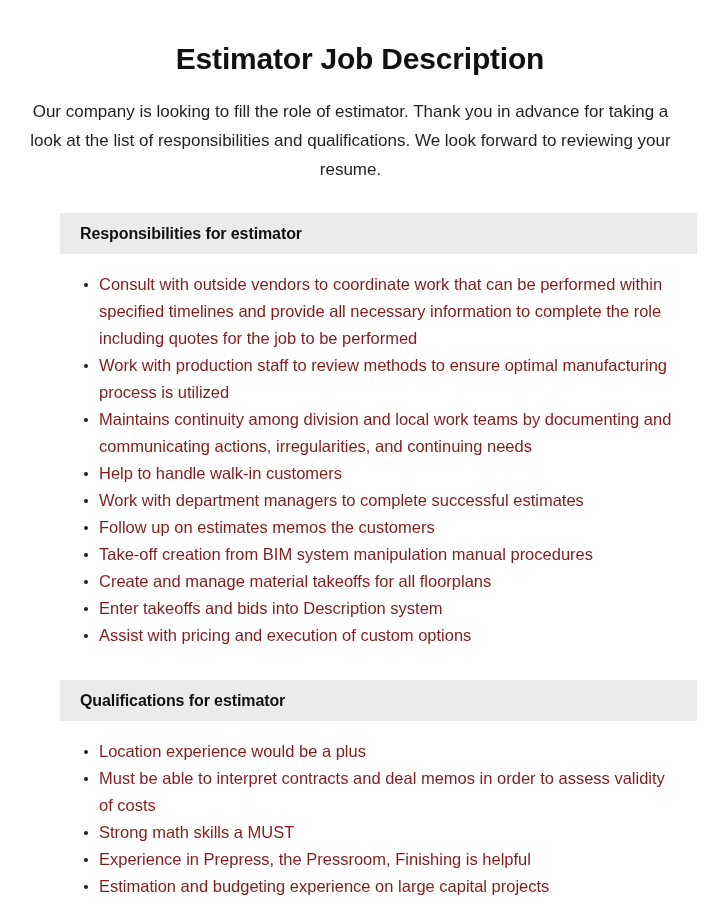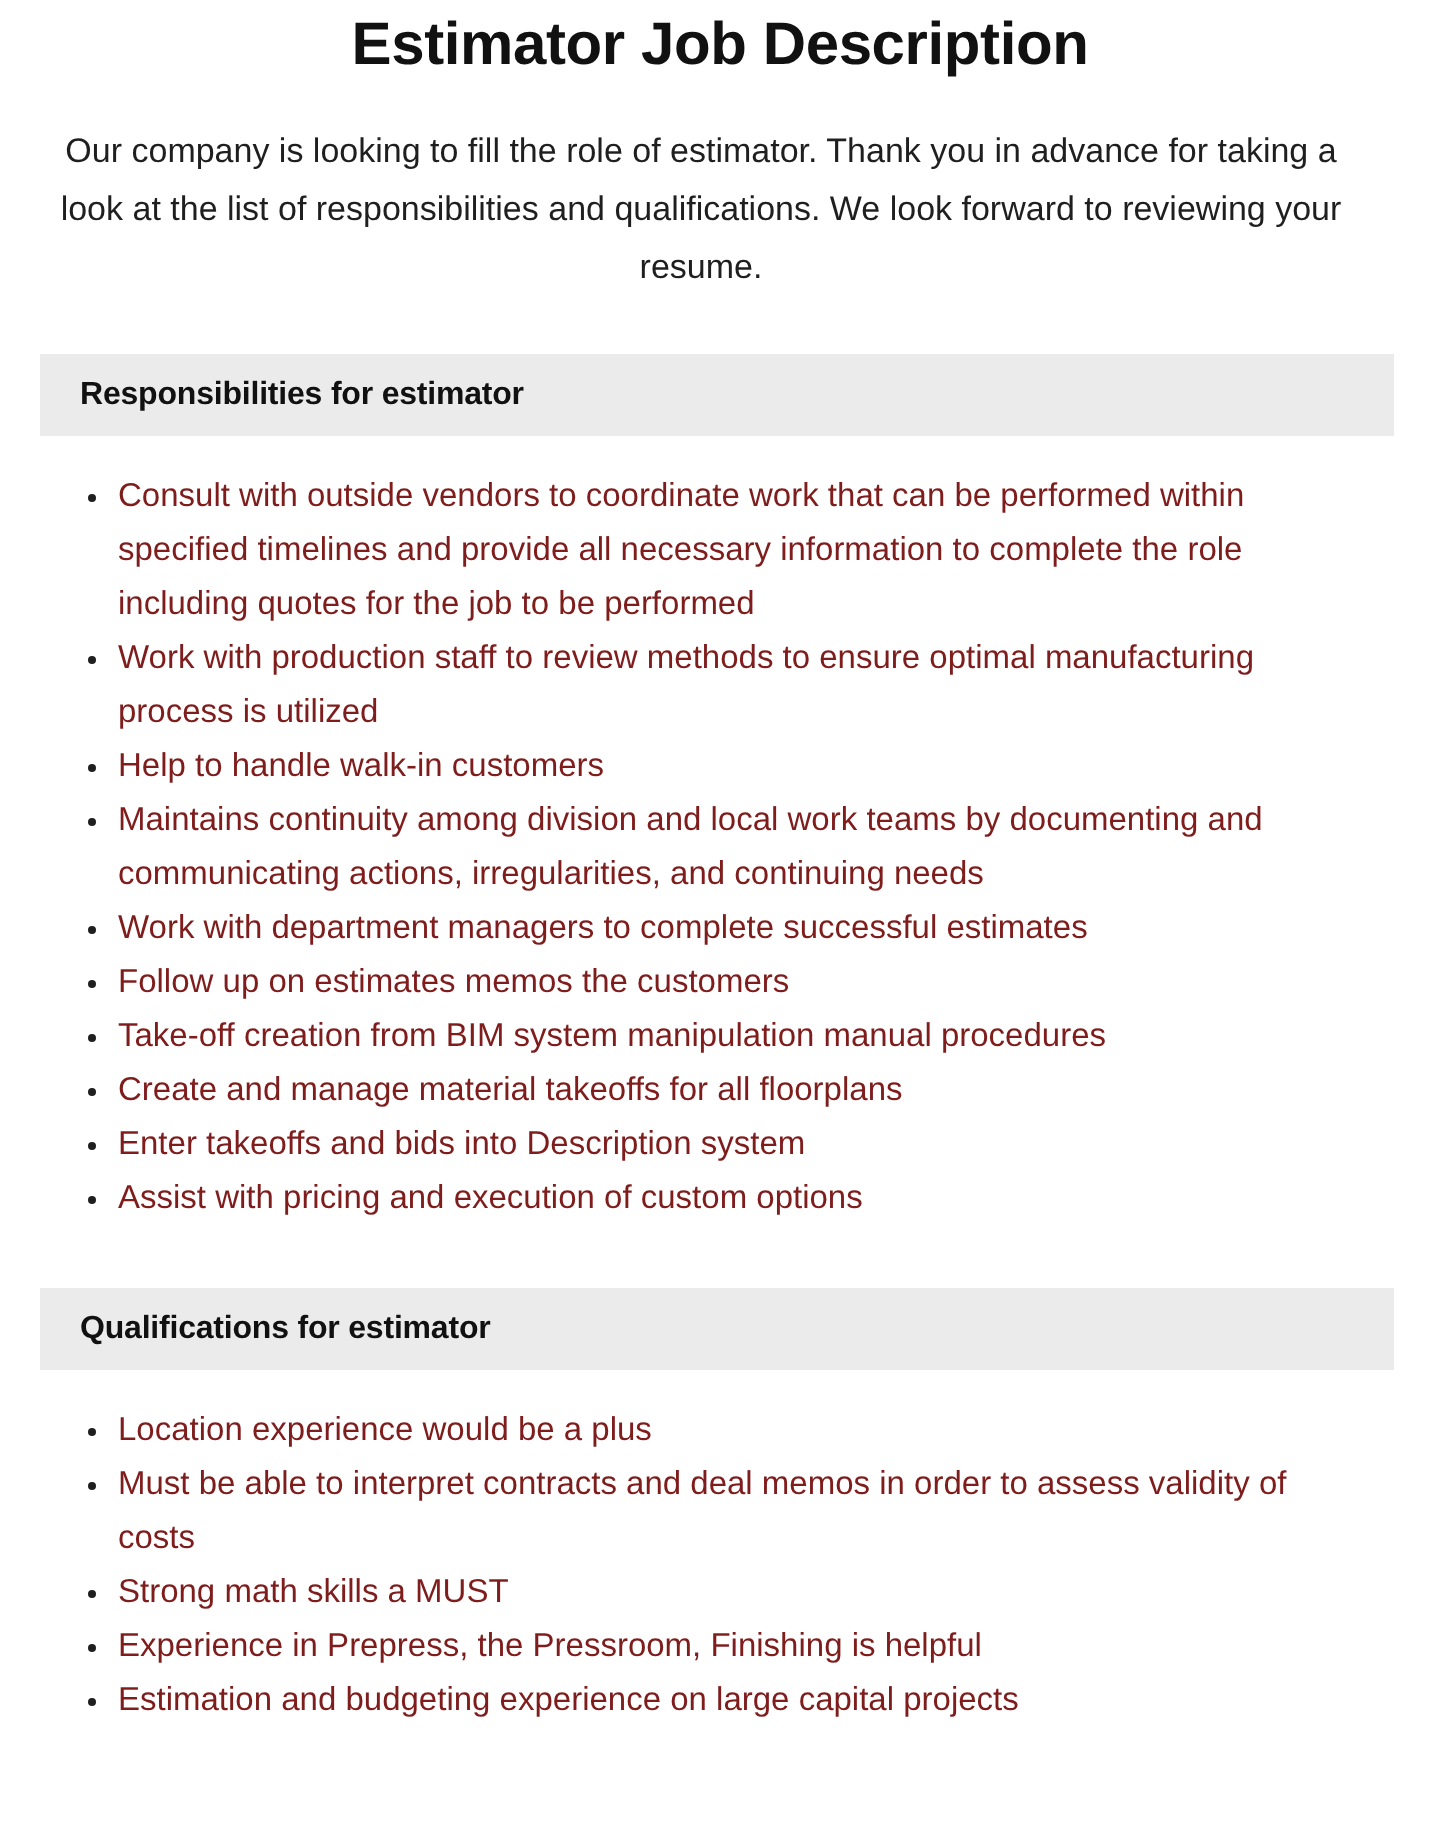--- a/index.html
+++ b/index.html
@@ -15,20 +15,21 @@
     color: #1a1a1a;
     -webkit-font-smoothing: antialiased;
     overflow: hidden;
   }
 
   .page {
     position: relative;
     width: 720px;
     height: 820px;
     box-sizing: border-box;
+    margin-top: 36px;
   }
 
   
   .doc-title {
     margin: 0;
     padding: 4px 20px 0 20px;
     font-size: 30px;
     line-height: 38px;
     font-weight: 700;
     text-align: center;
@@ -43,20 +44,21 @@
     font-size: 17px;
     line-height: 29px;
     font-weight: 400;
     color: #1f1f1f;
     text-align: center;
   }
 
   
   .section {
     margin-top: 29px;
+    padding-left: 40px;
   }
   .section + .section {
     margin-top: 31px;
   }
 
   .section-header {
     box-sizing: border-box;
     margin: 0 23px 0 20px;
     height: 41px;
     background: #ebebeb;
@@ -108,22 +110,22 @@
   <p class="intro">Our company is looking to fill the role of estimator. Thank you in advance for taking a look at the list of responsibilities and qualifications. We look forward to reviewing your resume.</p>
 
   <div id="sections-container">
       <div class="section">
         <div class="section-header">
           <span class="section-header-title">Responsibilities for estimator</span>
         </div>
         <ul class="bullet-list">
           <li class="bullet-item">Consult with outside vendors to coordinate work that can be performed within specified timelines and provide all necessary information to complete the role including quotes for the job to be performed</li>
           <li class="bullet-item">Work with production staff to review methods to ensure optimal manufacturing process is utilized</li>
+          <li class="bullet-item">Maintains continuity among division and local work teams by documenting and communicating actions, irregularities, and continuing needs</li>
           <li class="bullet-item">Help to handle walk-in customers</li>
-          <li class="bullet-item">Maintains continuity among division and local work teams by documenting and communicating actions, irregularities, and continuing needs</li>
           <li class="bullet-item">Work with department managers to complete successful estimates</li>
           <li class="bullet-item">Follow up on estimates memos the customers</li>
           <li class="bullet-item">Take-off creation from BIM system manipulation manual procedures</li>
           <li class="bullet-item">Create and manage material takeoffs for all floorplans</li>
           <li class="bullet-item">Enter takeoffs and bids into Description system</li>
           <li class="bullet-item">Assist with pricing and execution of custom options</li>
         </ul>
       </div>
       <div class="section">
         <div class="section-header">

